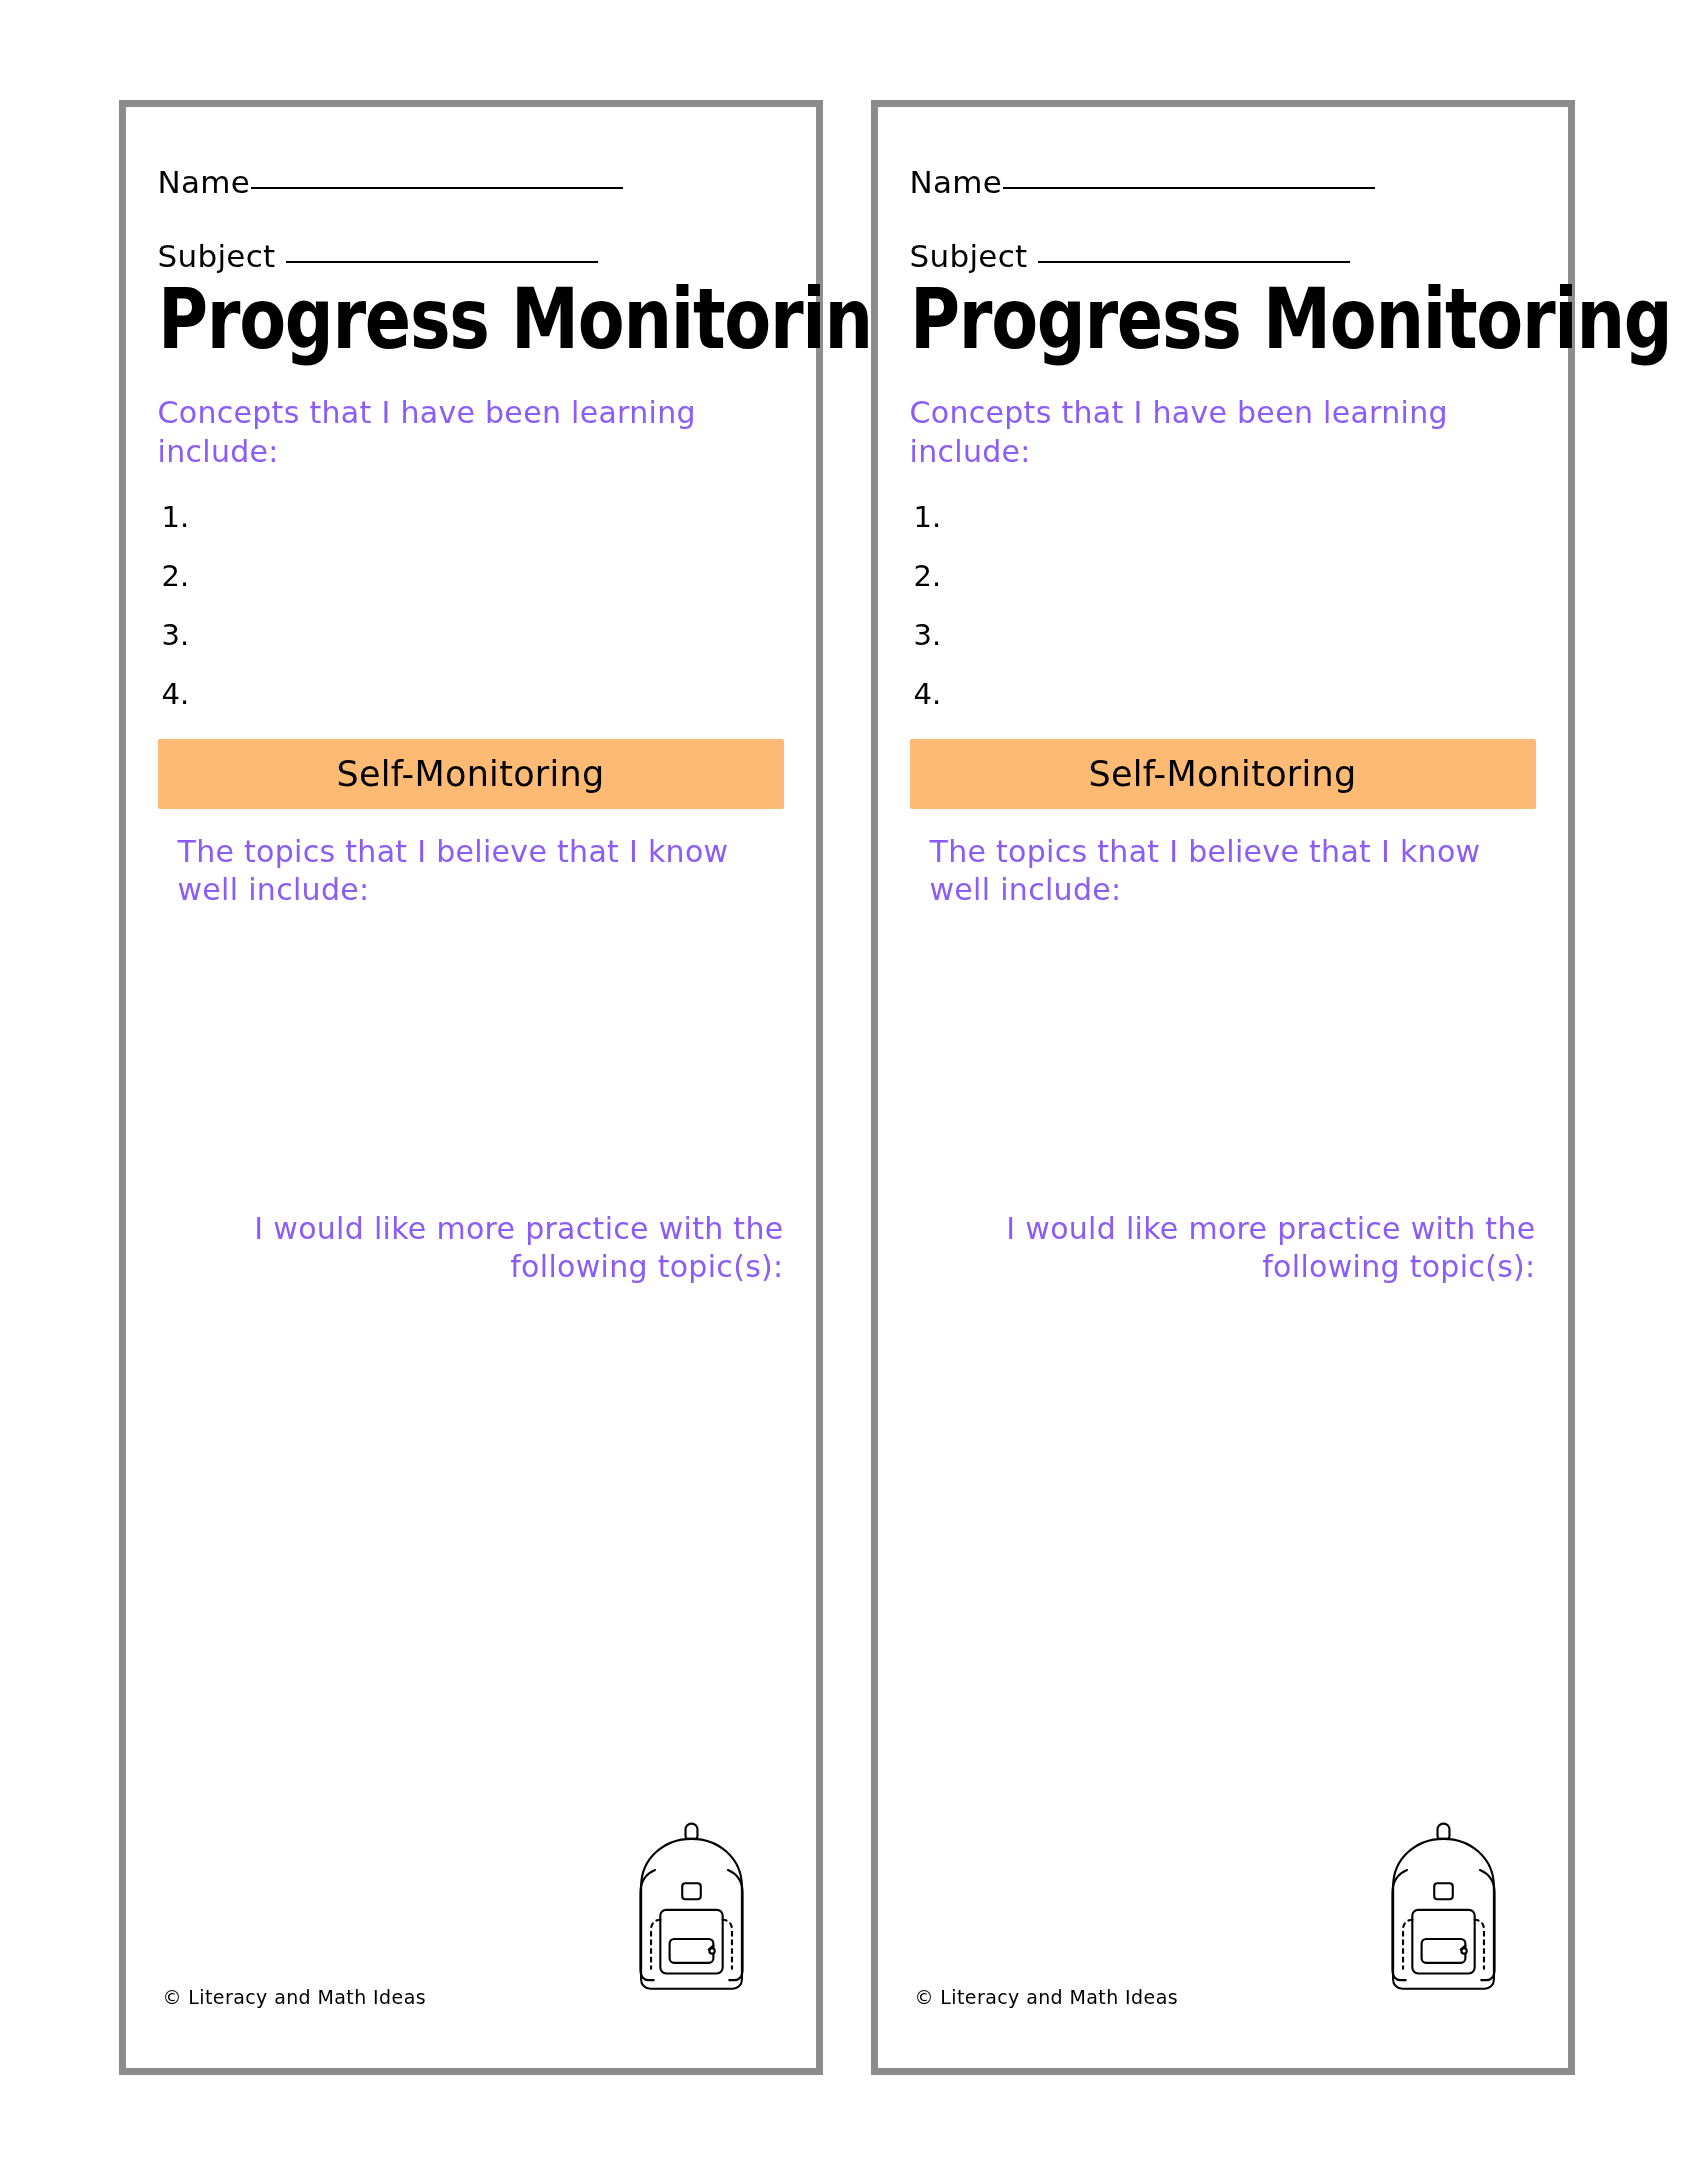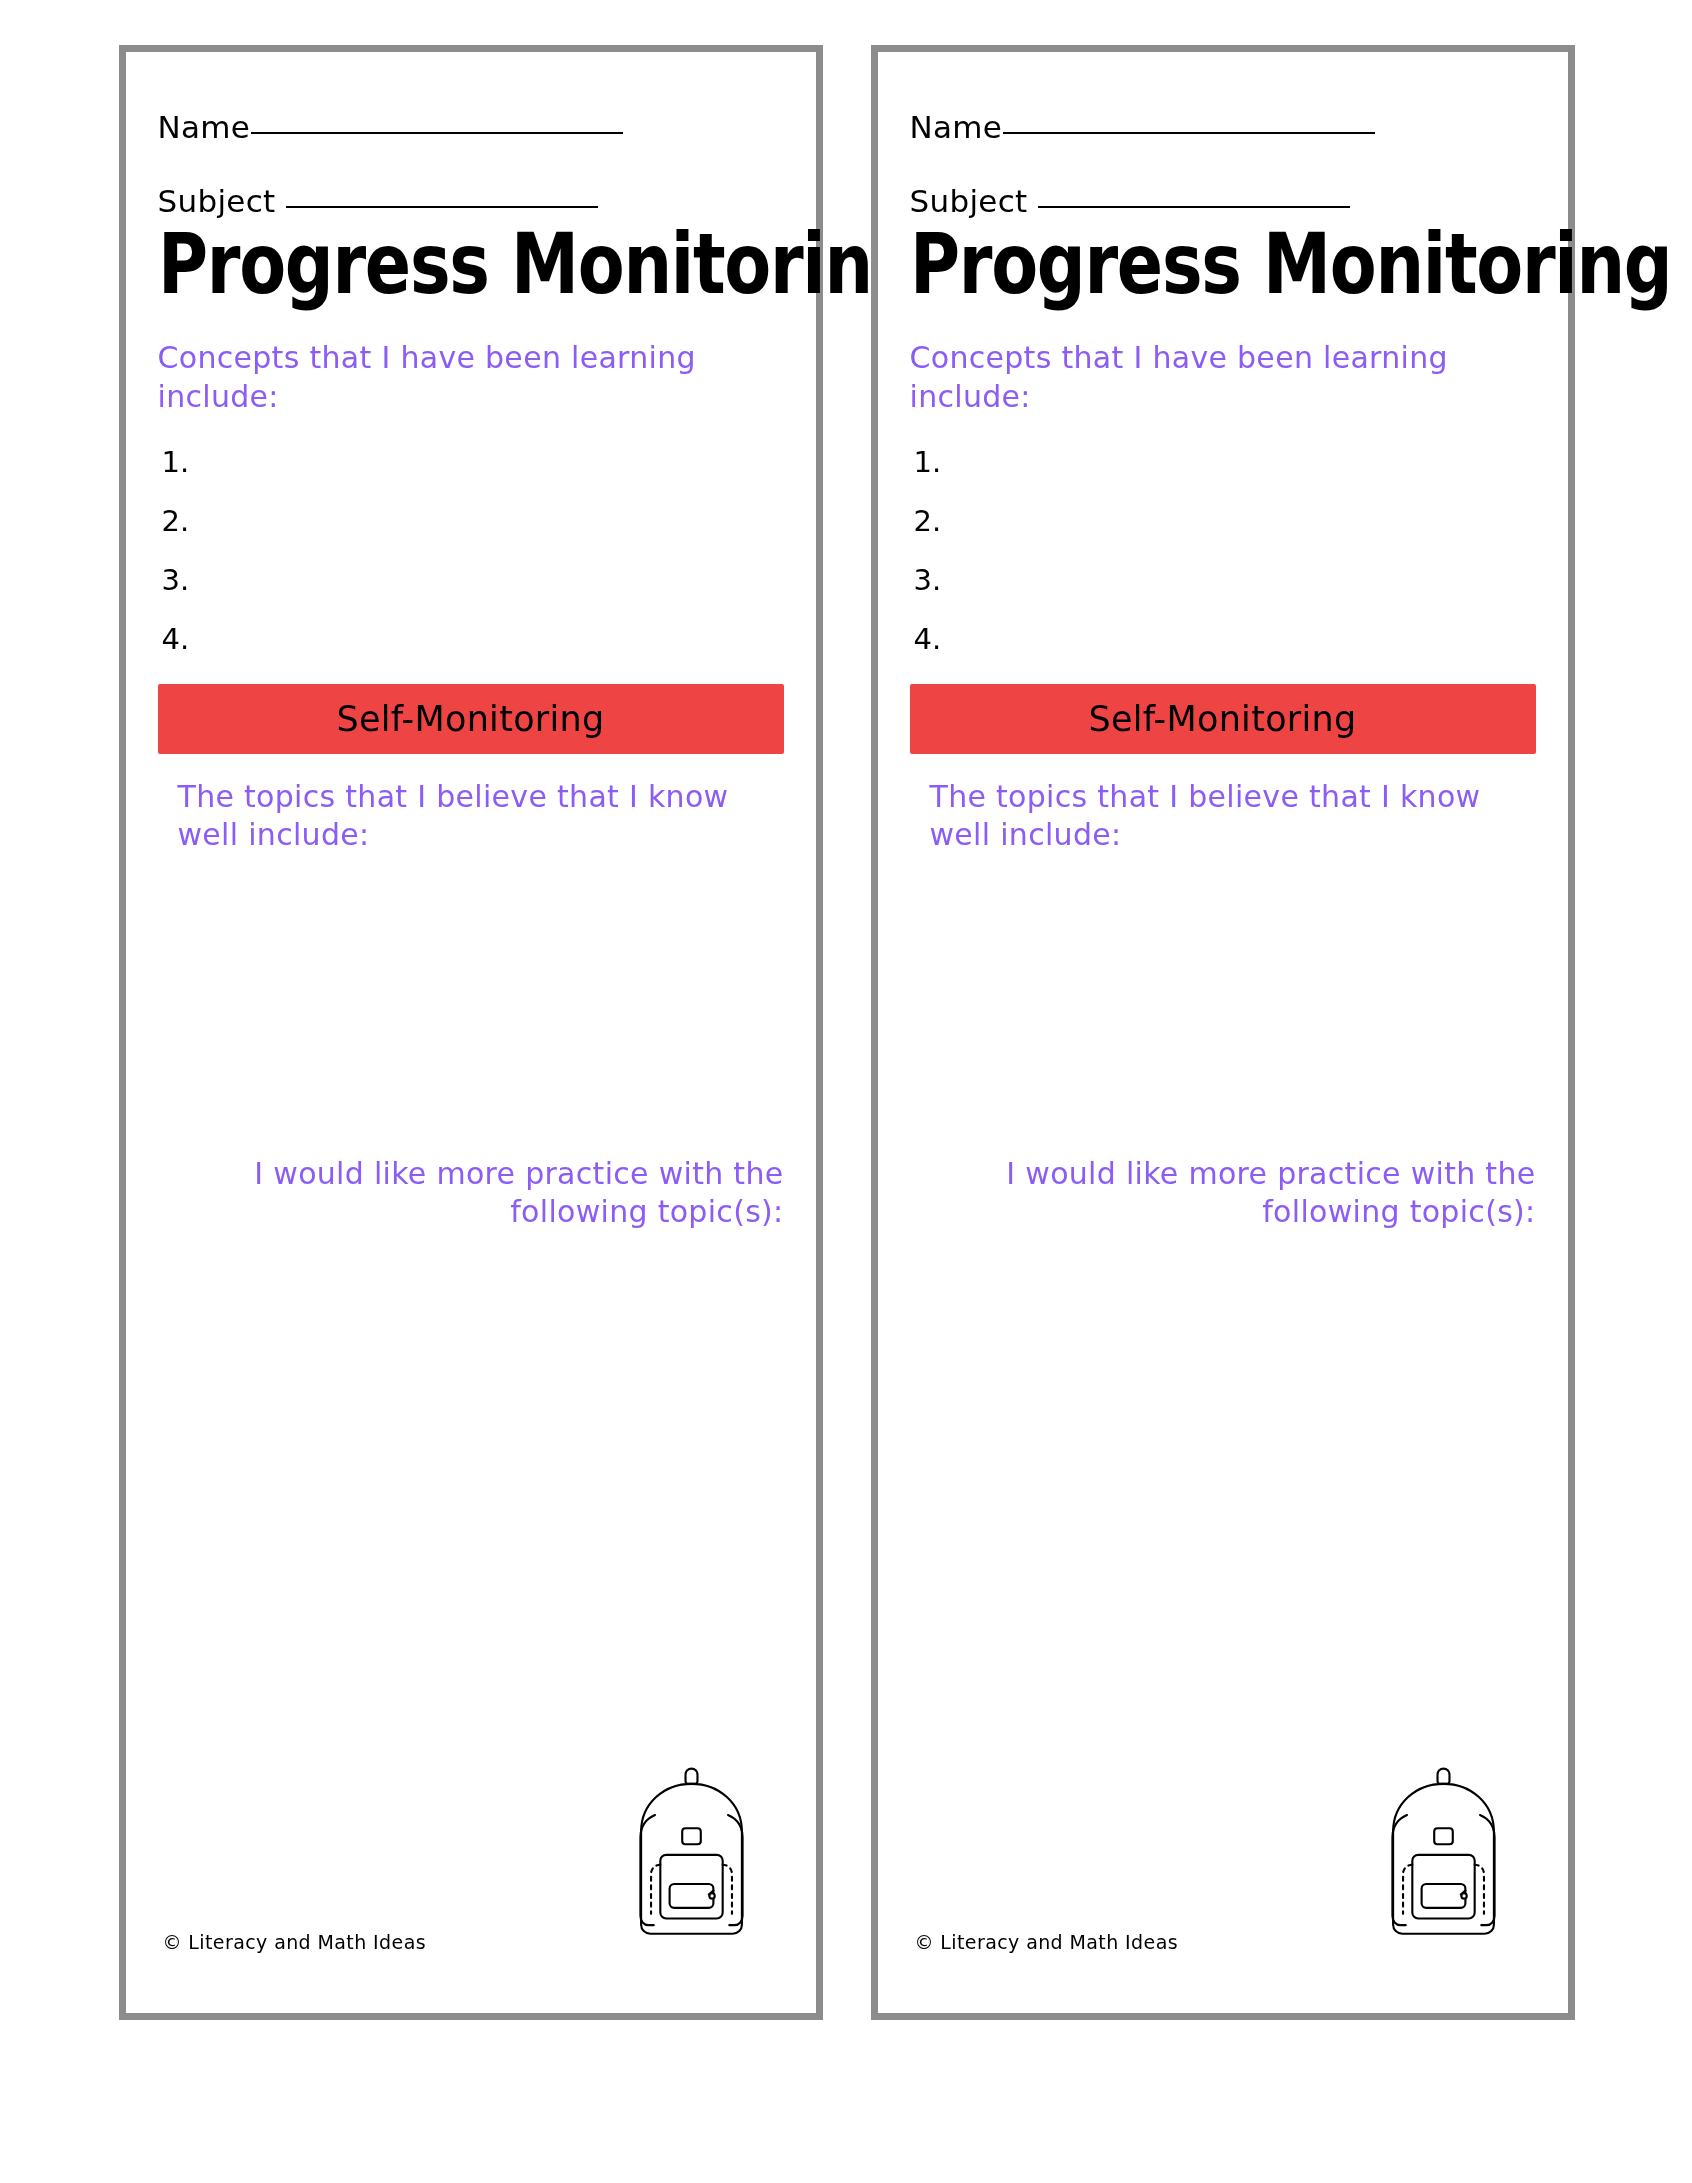--- a/index.html
+++ b/index.html
@@ -14,21 +14,21 @@
     -webkit-font-smoothing: antialiased;
   }
   .page {
     position: relative;
     width: 1693px;
     height: 2183px;
     box-sizing: border-box;
     display: flex;
     justify-content: center;
     gap: 48px;
-    padding-top: 45px;
+    padding-top: 100px;
   }
   .card {
     position: relative;
     width: 704px;
     height: 1975px;
     box-sizing: border-box;
     border: 7.3px solid #8c8c8c;
     background: #ffffff;
     padding: 46px 32px 0 32px;
   }
@@ -84,21 +84,21 @@
   }
   .numbers div {
     font-size: 29px;
     line-height: 1.0;
     margin-bottom: 30px;
     color: #000;
     padding-left: 4px;
   }
   .self-mon {
     margin-top: 2.7px;
-    background: #ef4444;
+    background: #fdba74;
     height: 70px;
     width: 100%;
     display: flex;
     align-items: center;
     justify-content: center;
     border-radius: 2px;
   }
   .self-mon span {
     font-size: 35px;
     letter-spacing: 0.3px;

